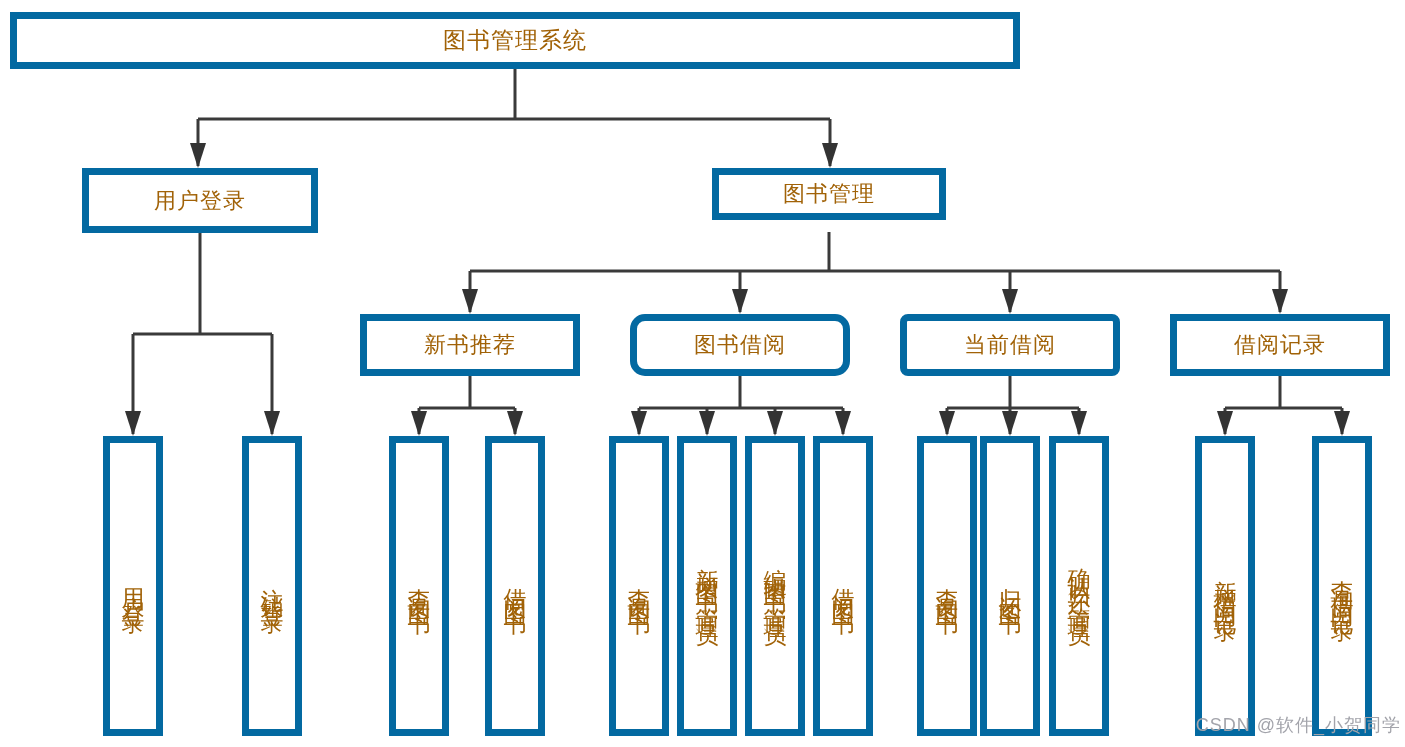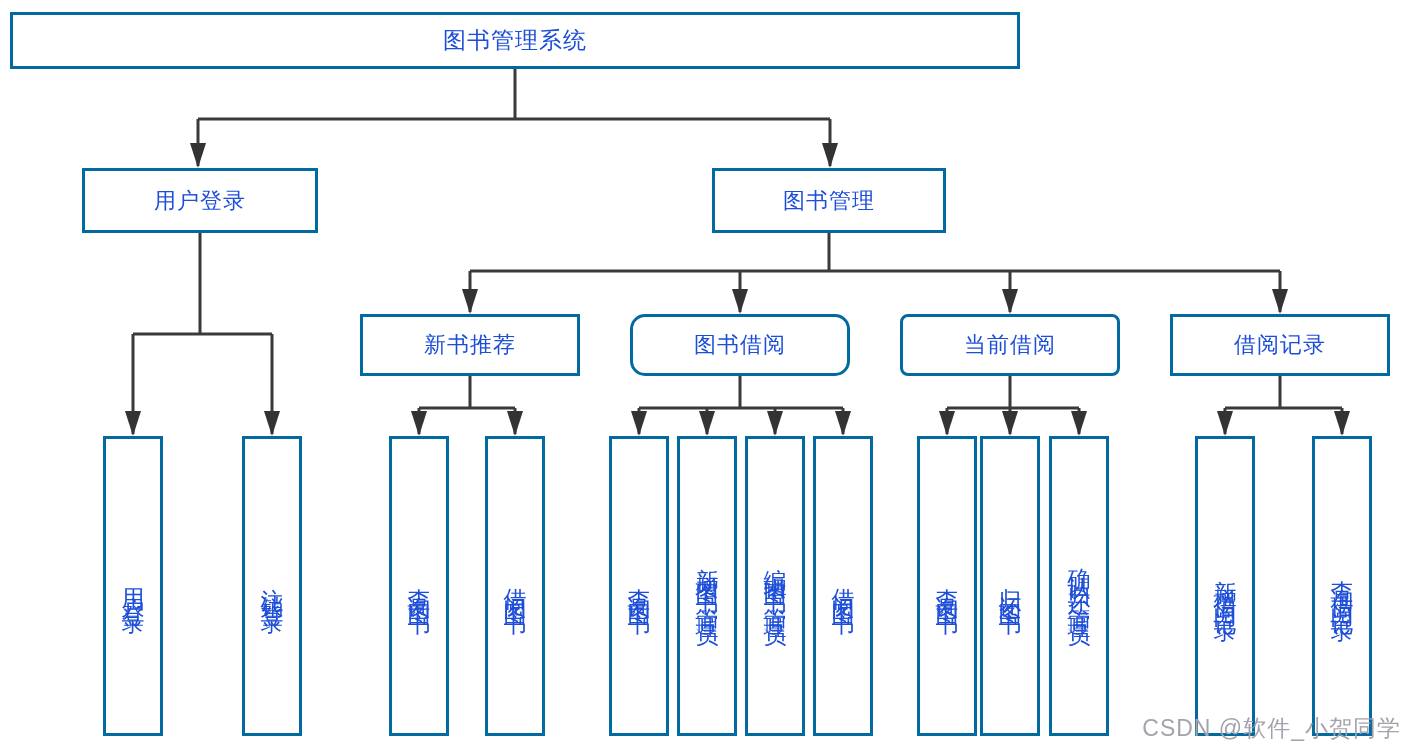--- a/index.html
+++ b/index.html
@@ -19,47 +19,47 @@
     position: absolute;
     left: 0;
     top: 0;
     width: 1405px;
     height: 747px;
     pointer-events: none;
   }
   .node {
     position: absolute;
     box-sizing: border-box;
-    border: 3px solid #0369a1;
+    border: 7px solid #0369a1;
     background: #ffffff;
     display: flex;
     align-items: center;
     justify-content: center;
-    color: #1d4ed8;
+    color: #a16207;
   }
   .hbox span {
     font-size: 22px;
     letter-spacing: 1px;
     white-space: nowrap;
   }
   .hbox.root span {
     font-size: 23px;
   }
   .vbox span {
     writing-mode: vertical-rl;
     text-orientation: mixed;
     font-size: 23px;
     letter-spacing: 8px;
     line-height: 1;
   }
   .watermark {
     position: absolute;
     top: 713px;
     right: 4px;
-    font-size: 23px;
+    font-size: 18px;
     color: #a3a4ab;
     letter-spacing: 1px;
     white-space: nowrap;
     z-index: 5;
     text-align: center;
   }
 </style>
 </head>
 <body>
 
@@ -105,21 +105,21 @@
     </g>
   </svg>
 
   <div class="node hbox root" style="left:10px;top:12px;width:1010px;height:57px;">
     <span>图书管理系统</span>
   </div>
 
   <div class="node hbox" style="left:82px;top:168px;width:236px;height:65px;">
     <span>用户登录</span>
   </div>
-  <div class="node hbox" style="left:712px;top:168px;width:234px;height:65px;">
+  <div class="node hbox" style="left:712px;top:168px;width:234px;height:52px;">
     <span>图书管理</span>
   </div>
 
   <div class="node hbox" style="left:360px;top:314px;width:220px;height:62px;">
     <span>新书推荐</span>
   </div>
   <div class="node hbox" style="left:630px;top:314px;width:220px;height:62px;border-radius:15px;">
     <span>图书借阅</span>
   </div>
   <div class="node hbox" style="left:900px;top:314px;width:220px;height:62px;border-radius:8px;">

